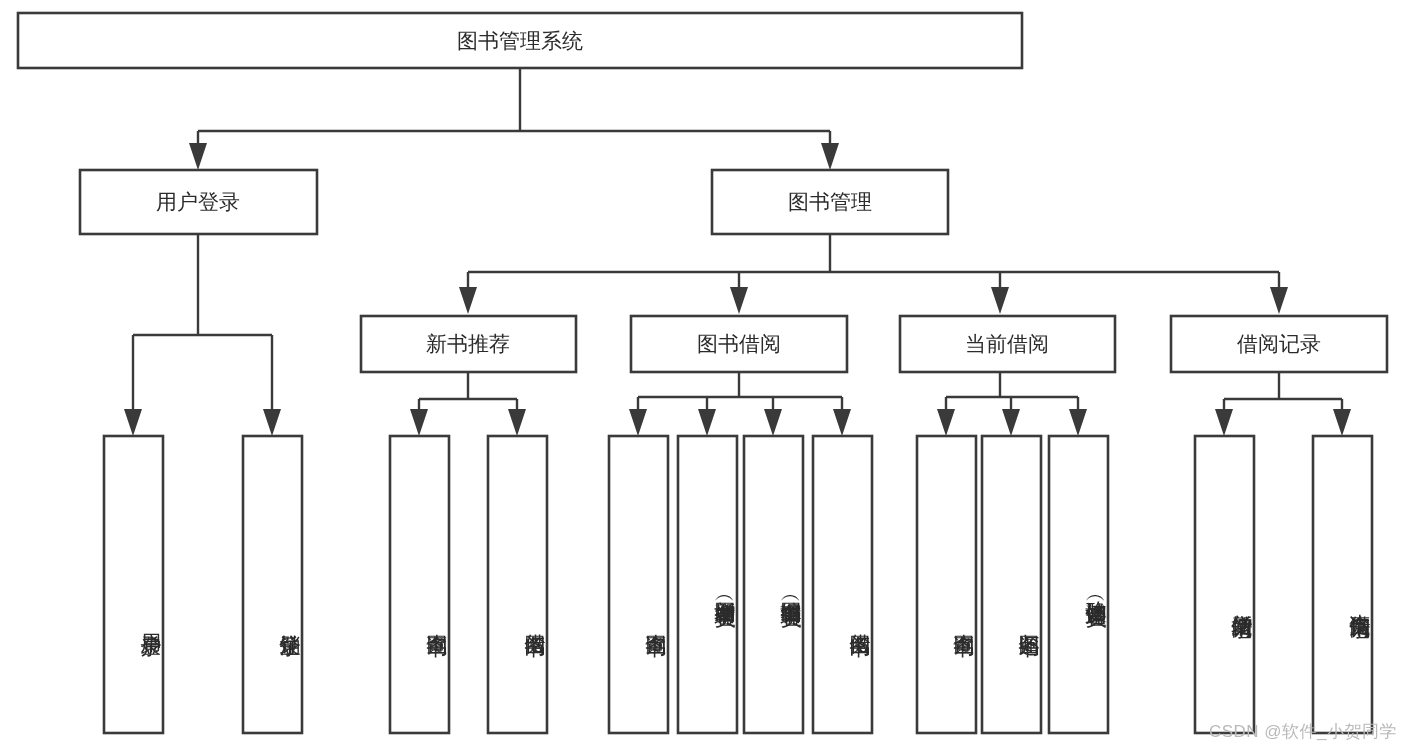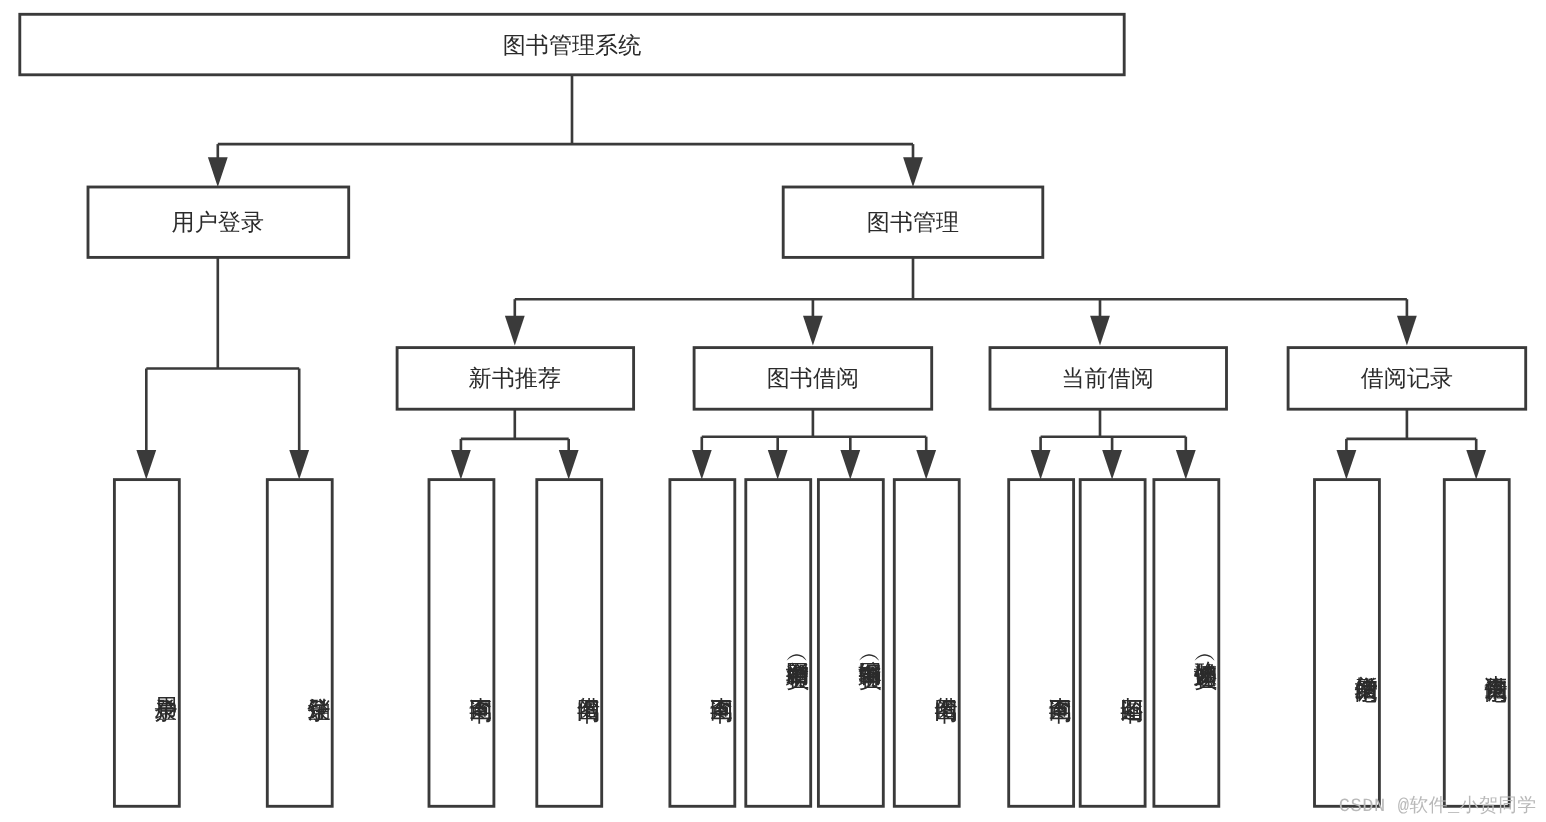--- a/index.html
+++ b/index.html
@@ -64,21 +64,21 @@
     display: flex;
     align-items: flex-start;
     justify-content: center;
     pointer-events: none;
     text-align: left;
   }
   .watermark {
     position: absolute;
     right: 8px;
     bottom: 4px;
-    font-family: Liberation Mono, monospace;
+    font-family: Liberation Sans, sans-serif;
     font-size: 17px;
     color: #b9b9b9;
     letter-spacing: 0.5px;
     white-space: nowrap;
   }
 </style>
 </head>
 <body>
 
 <div id="diagram-root">

